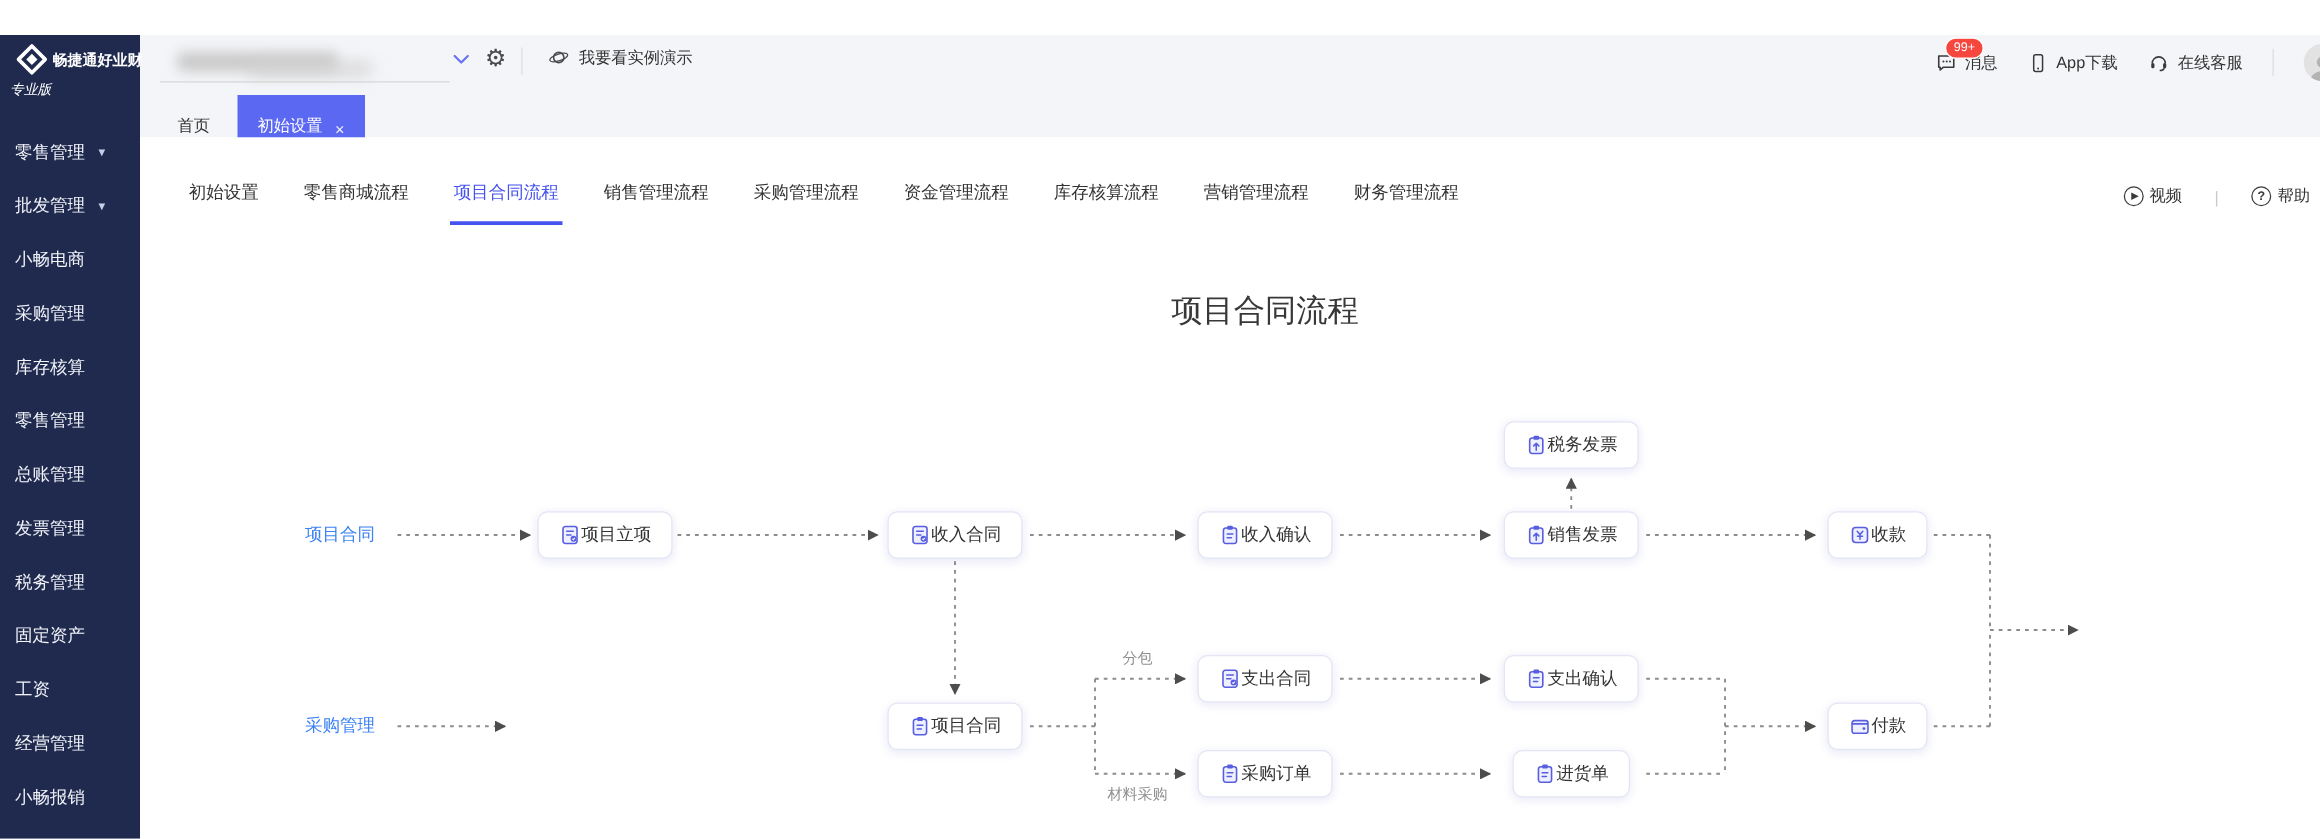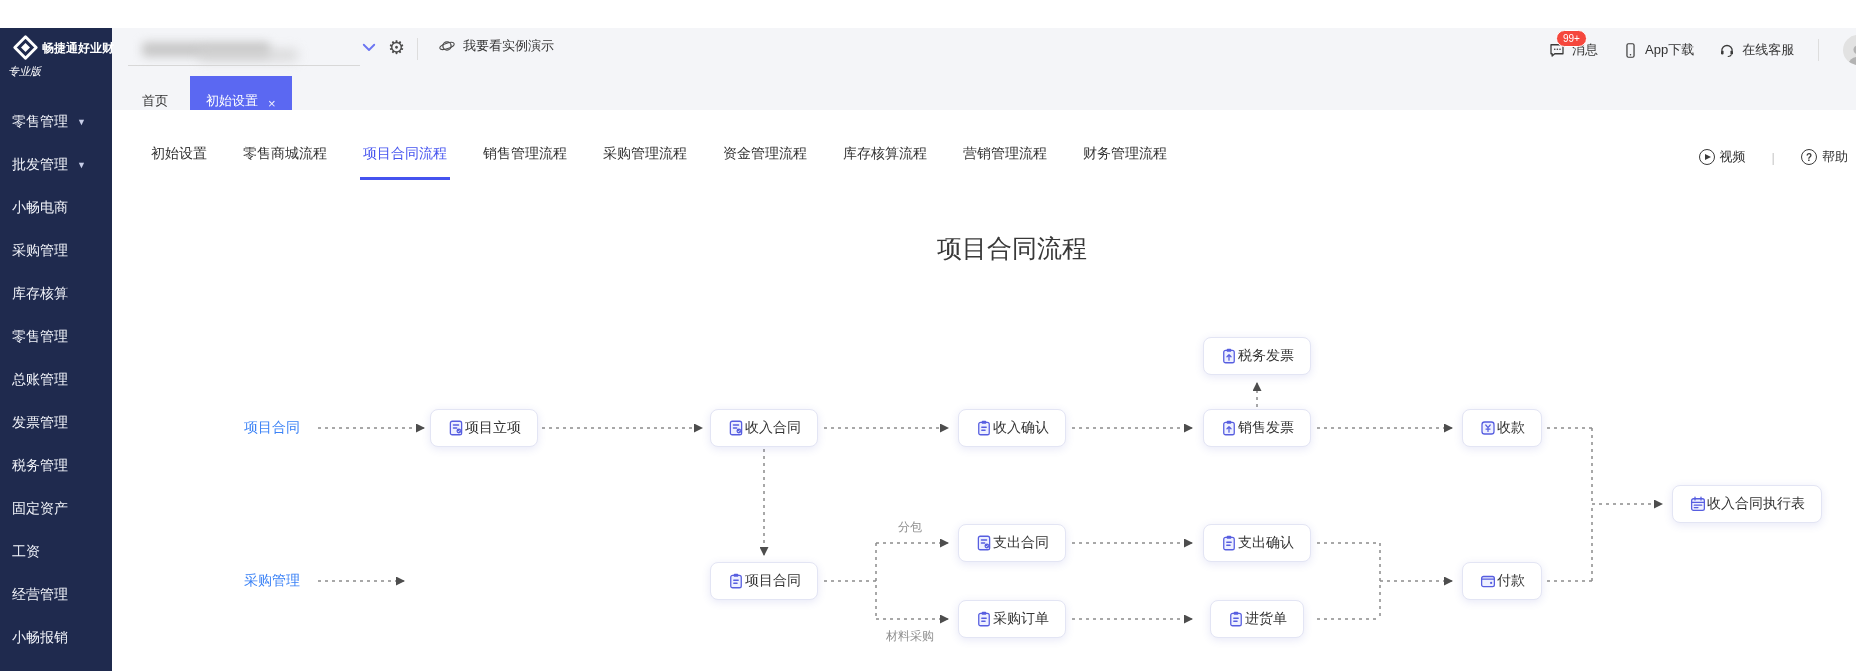--- a/index.html
+++ b/index.html
@@ -334,28 +334,20 @@
       <span class="nlabel">税务发票</span>
     </div>
     <div class="node" style="left:1390px;top:248px">
       <span class="nicon">
           <svg class="i" viewBox="0 0 24 24">
             <use href="#s-money"></use>
           </svg>
         </span>
       <span class="nlabel">收款</span>
     </div>
-    <div class="node" style="left:1635px;top:324px">
-      <span class="nicon">
-          <svg class="i" viewBox="0 0 24 24">
-            <use href="#s-cal"></use>
-          </svg>
-        </span>
-      <span class="nlabel">收入合同执行表</span>
-    </div>
     <div class="node" style="left:652px;top:401px">
       <span class="nicon">
           <svg class="i" viewBox="0 0 24 24">
             <use href="#s-clip"></use>
           </svg>
         </span>
       <span class="nlabel">项目合同</span>
     </div>
     <div class="node" style="left:900px;top:363px">
       <span class="nicon">

